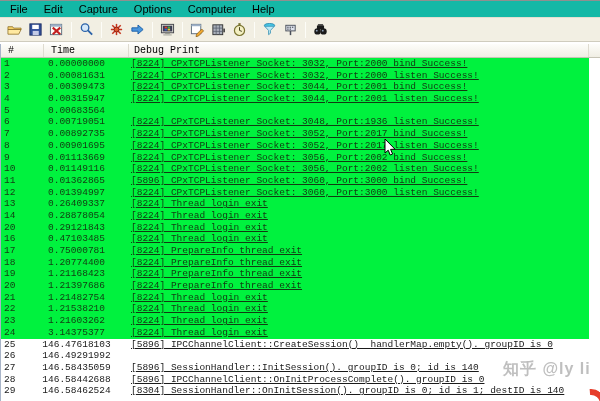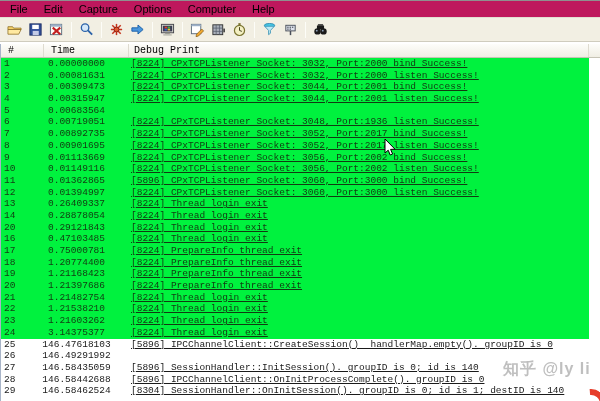--- a/index.html
+++ b/index.html
@@ -1,21 +1,21 @@
 <!DOCTYPE html>
 <html style="--green: #00f23e; --green-text: #123a12;"><head>
 <meta charset="utf-8">
 <style>
   * { margin:0; padding:0; box-sizing:border-box; }
   html,body { width:600px; height:401px; overflow:hidden; }
   body { font-family:"Liberation Sans", sans-serif; background:#ffffff; position:relative;
          border-top:1px solid #8f8f8f; }
 
   
-  .menubar { height:17px; background:#be185d; display:flex; align-items:center;
+  .menubar { height:17px; background:#14b8a6; display:flex; align-items:center;
              padding-left:2px; border-bottom:1px solid #e2dfd2; }
   .menu-item { font-size:11px; color:#000; padding:1px 8px 2px 8px; cursor:default; }
 
   
   .toolbar { height:24px; background:#f2efe3; display:flex; align-items:center;
              padding-left:4px; border-bottom:1px solid #cfccbe; }
   .tbtn { width:21px; height:20px; display:flex; align-items:center; justify-content:center; }
   .tsep { width:1px; height:16px; background:#bcb8a8; margin:0 4px; border-right:1px solid #fdfdf8; }
 
   

